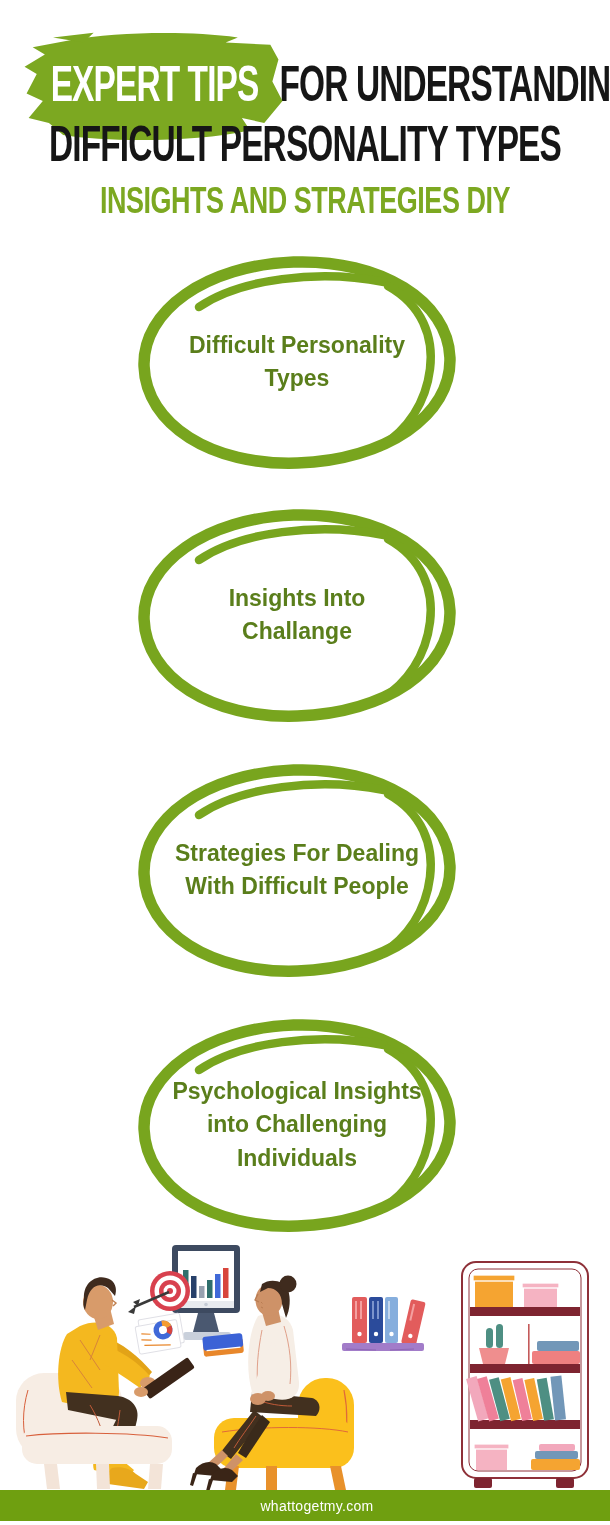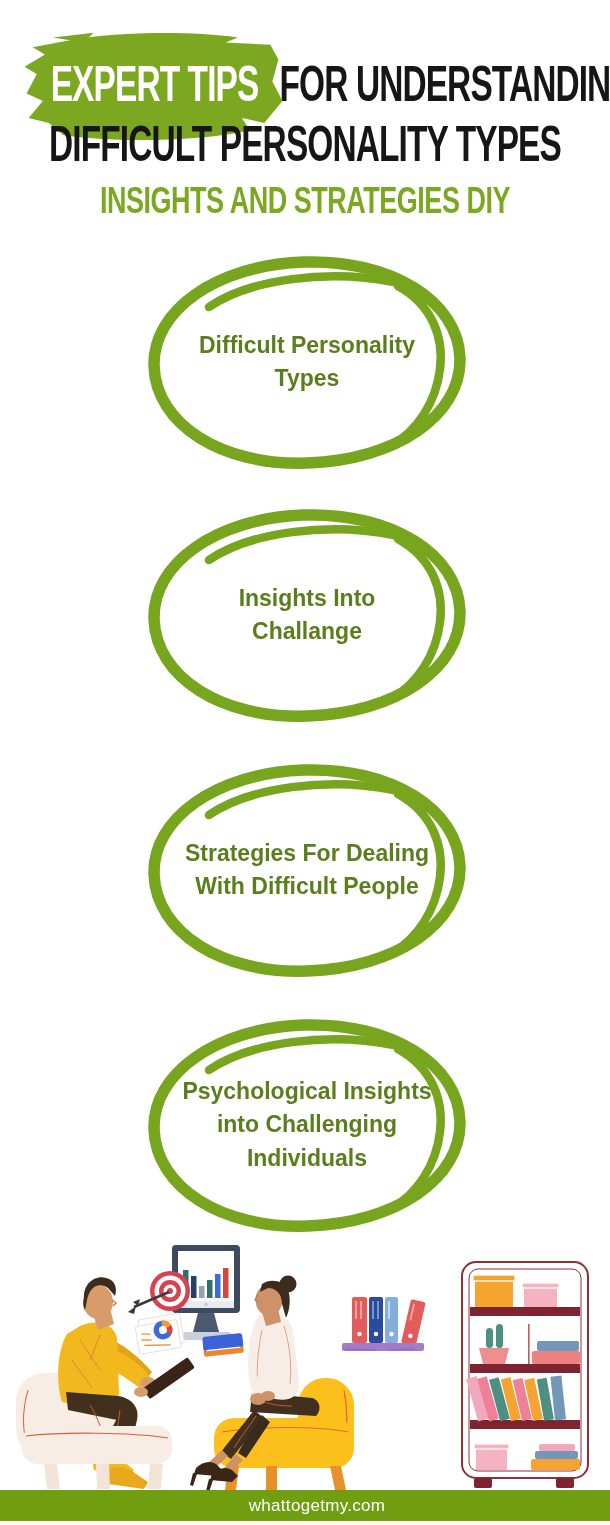--- a/index.html
+++ b/index.html
@@ -25,40 +25,40 @@
            color:#7CA821;
            transform:scale(0.93,1.28); transform-origin:50% 0; }
   .highlight { position:relative; display:inline-block; padding:5px 16px 7px; margin-right:8px; }
   .highlight .brush {
     position:absolute; left:-16px; top:-15px;
     width:calc(100% + 32px); height:calc(100% + 30px);
     z-index:0;
   }
   .hl-text { position:relative; z-index:1; color:#ffffff; }
   
-  .topic { position:absolute; left:146px; width:322px; height:218px; }
+  .topic { position:absolute; left:136px; width:322px; height:218px; }
   .topic .scribble { position:absolute; inset:0; width:100%; height:100%; }
   .topic-label {
     position:absolute; inset:0;
     display:flex; align-items:center; justify-content:center;
     text-align:center; padding:0 22px;
     font-size:23px; font-weight:bold; line-height:1.45;
     color:#5A7E1B; white-space:pre-line;
   }
   .topic1 { top:253px; } .topic2 { top:506px;text-decoration:underline; }
   .topic3 { top:761px; } .topic4 { top:1016px; }
   
   .scene { position:absolute; left:0; top:1240px; width:610px; height:250px; }
   
   .footer {
     position:absolute; left:0; top:1490px; width:610px; height:31px;
     background:#6F9F10;
     display:flex; align-items:center; justify-content:center;
   }
-  .footer span { color:#ffffff; font-size:17px; letter-spacing:0.3px;margin-left:24px; }
+  .footer span { color:#ffffff; font-size:14px; letter-spacing:0.3px;margin-left:24px; }
 </style>
 </head>
 <body>
 
 <div class="canvas">
 
   <header>
     <div class="t-line line1">
       <span class="highlight">
         <svg class="brush" viewBox="0 0 260 92" preserveAspectRatio="none">

